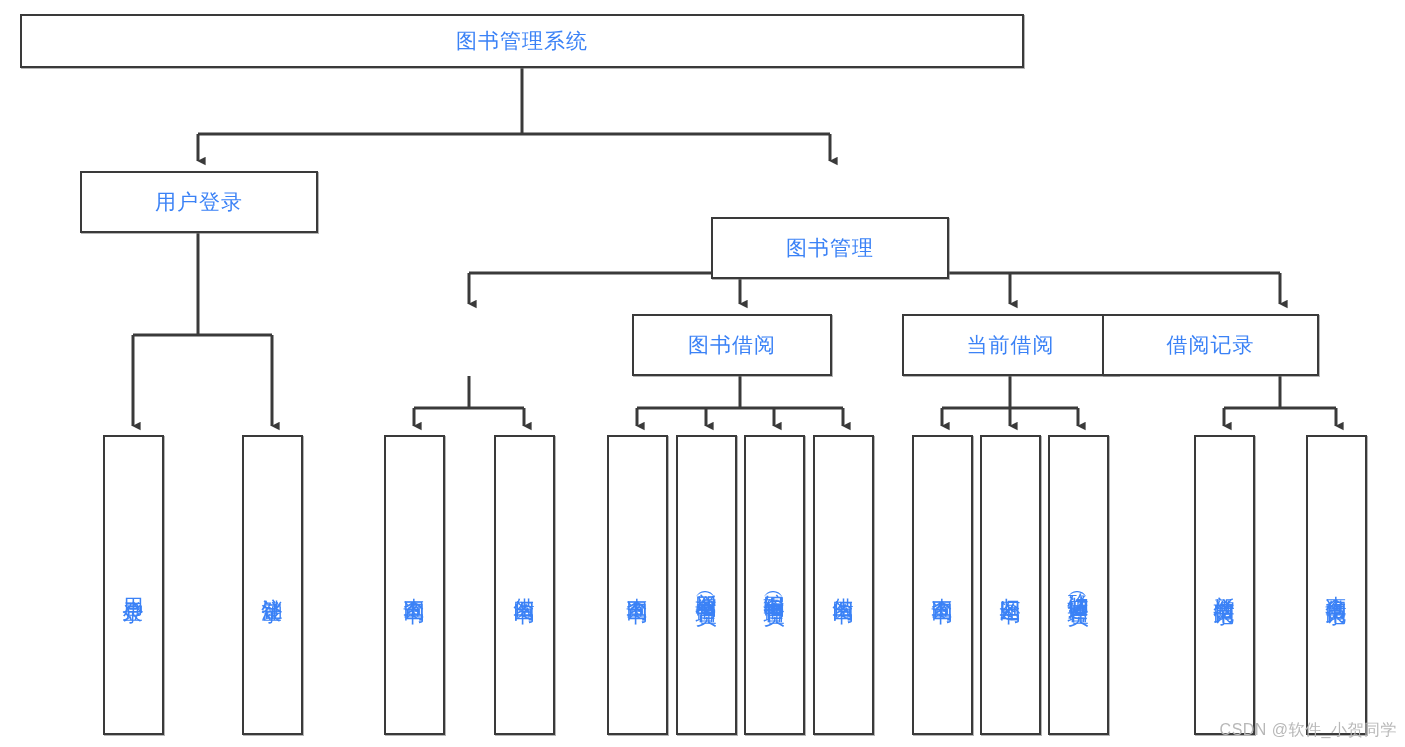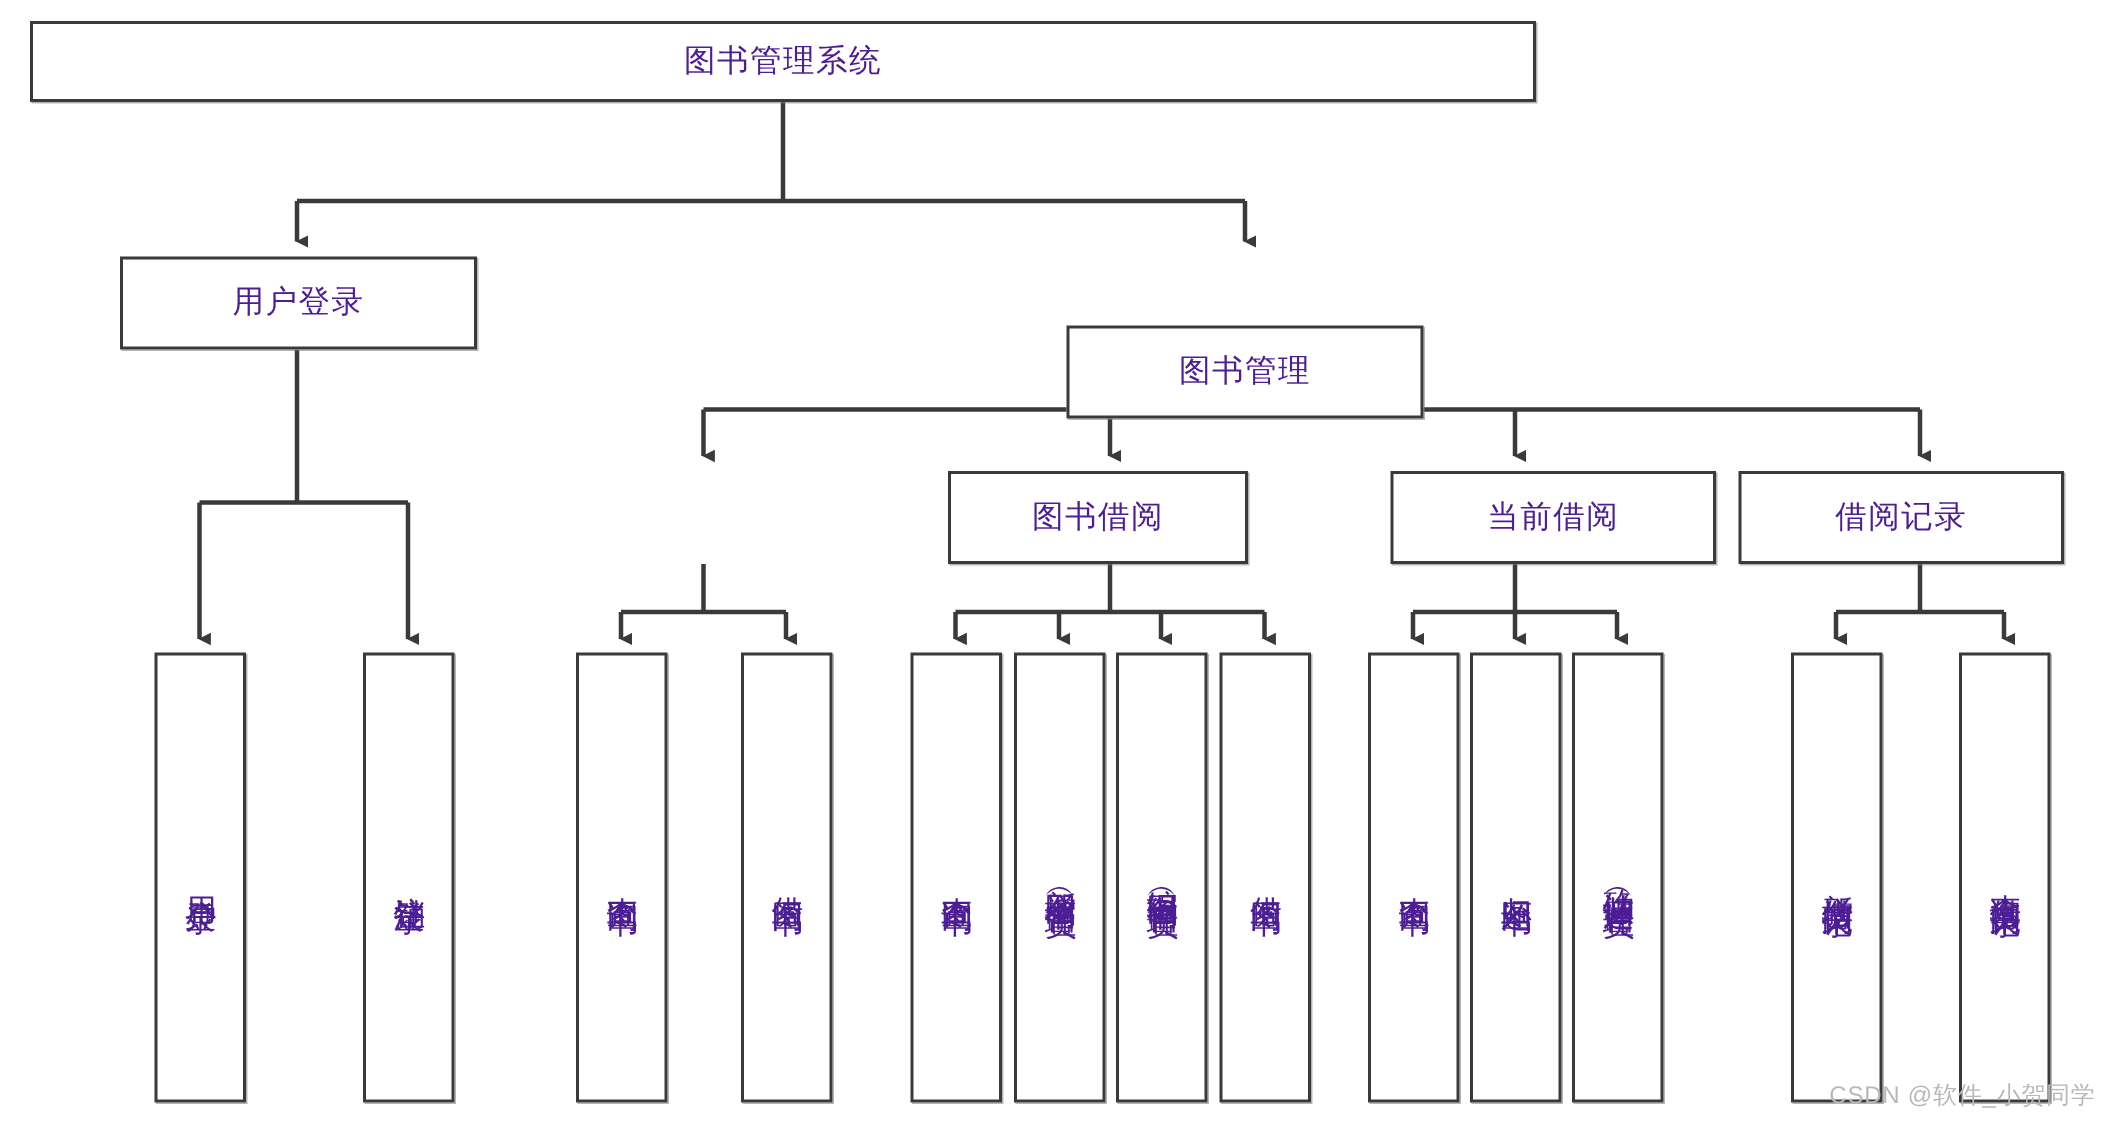--- a/index.html
+++ b/index.html
@@ -26,21 +26,21 @@
     pointer-events: none;
   }
   .node {
     position: absolute;
     box-sizing: border-box;
     background: #ffffff;
     border: 2px solid #3a3a3a;
     display: flex;
     align-items: center;
     justify-content: center;
-    color: #4c1d95;
+    color: #3b82f6;
     box-shadow: 1px 1px 0 rgba(120,120,120,0.55);
   }
   .node .label {
     display: block;
     text-align: center;
     line-height: 1.18;
     white-space: pre;
   }
   .node.horizontal .label {
     font-size: 21px;
@@ -133,25 +133,25 @@
 
   <div class="node horizontal" style="left:711px; top:171px; width:238px; height:62px;margin-top:46px;">
     <span class="label">图书管理</span>
   </div>
 
 
   <div class="node horizontal" style="left:632px; top:314px; width:200px; height:62px;">
     <span class="label">图书借阅</span>
   </div>
 
-  <div class="node horizontal" style="left:902px; top:314px; width:217px; height:62px;margin-left:25px;">
+  <div class="node horizontal" style="left:902px; top:314px; width:217px; height:62px;">
     <span class="label">当前借阅</span>
   </div>
 
-  <div class="node horizontal" style="left:1159px; top:314px; width:217px; height:62px;">
+  <div class="node horizontal" style="left:1102px; top:314px; width:217px; height:62px;">
     <span class="label">借阅记录</span>
   </div>
 
   <div class="node vertical" style="left:103px; top:435px; width:61px; height:300px;">
     <span class="label">用户登录</span>
   </div>
 
   <div class="node vertical" style="left:242px; top:435px; width:61px; height:300px;">
     <span class="label">注销登录</span>
   </div>

